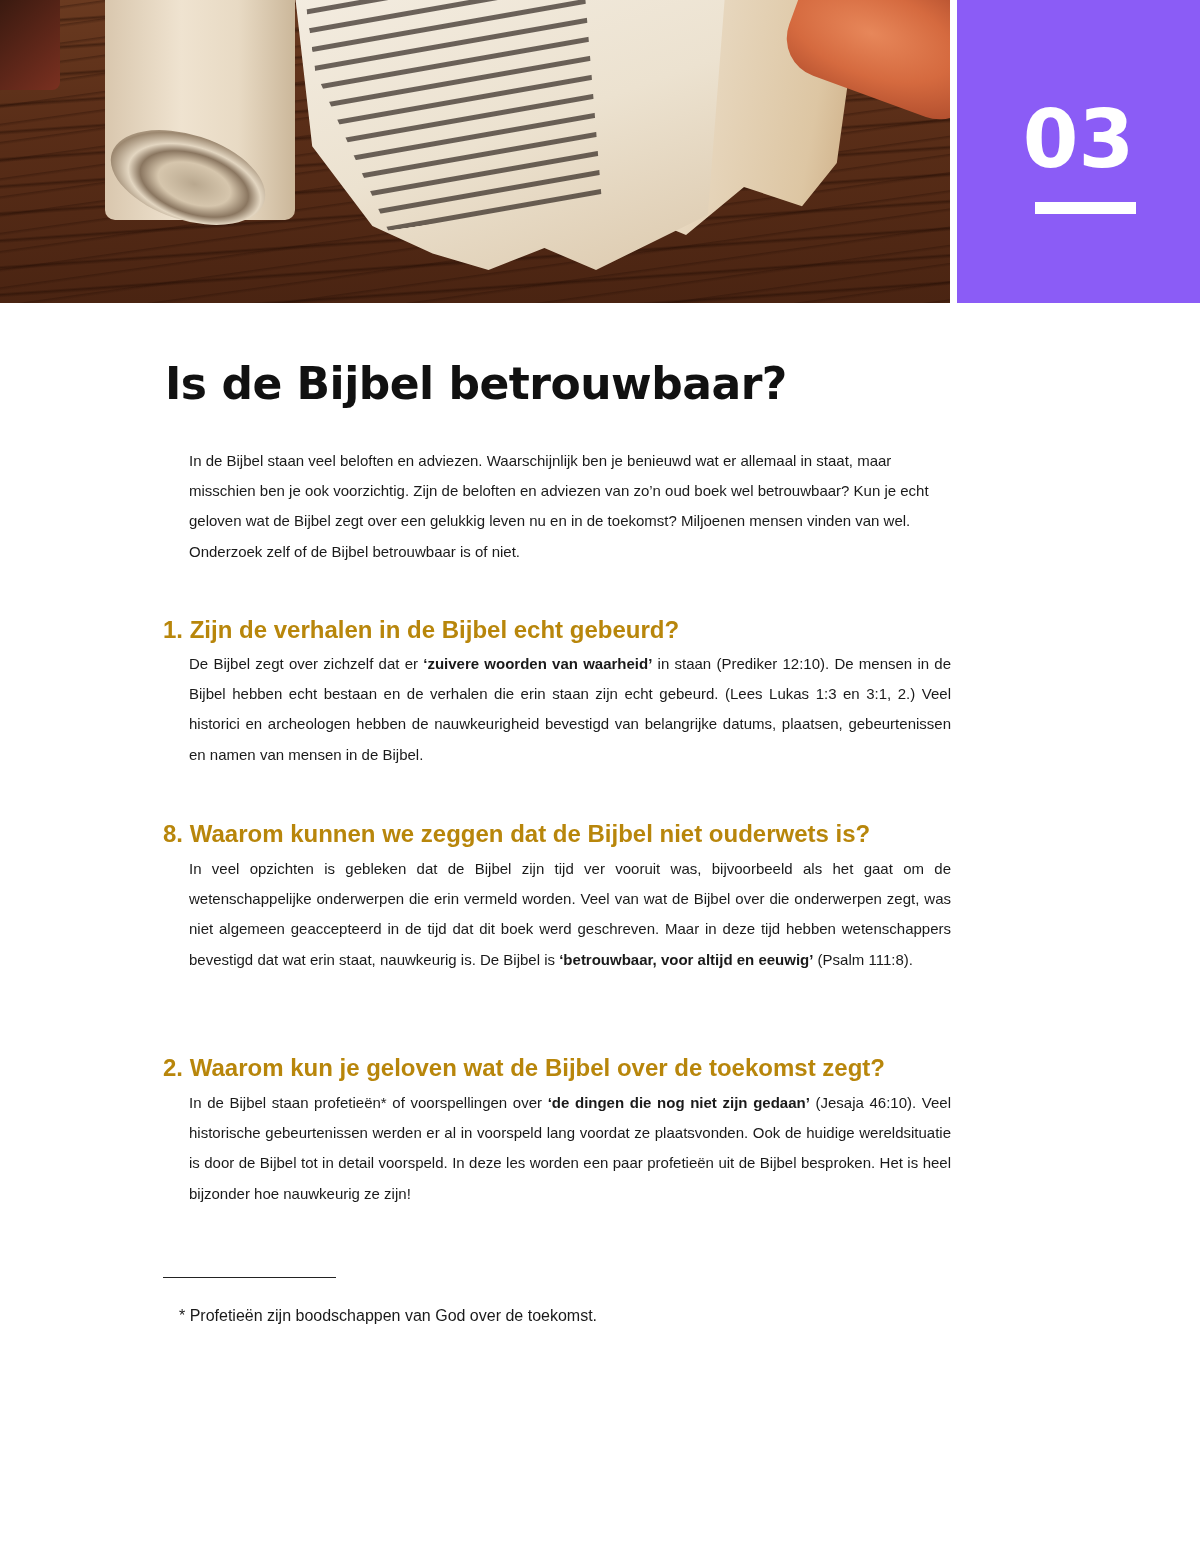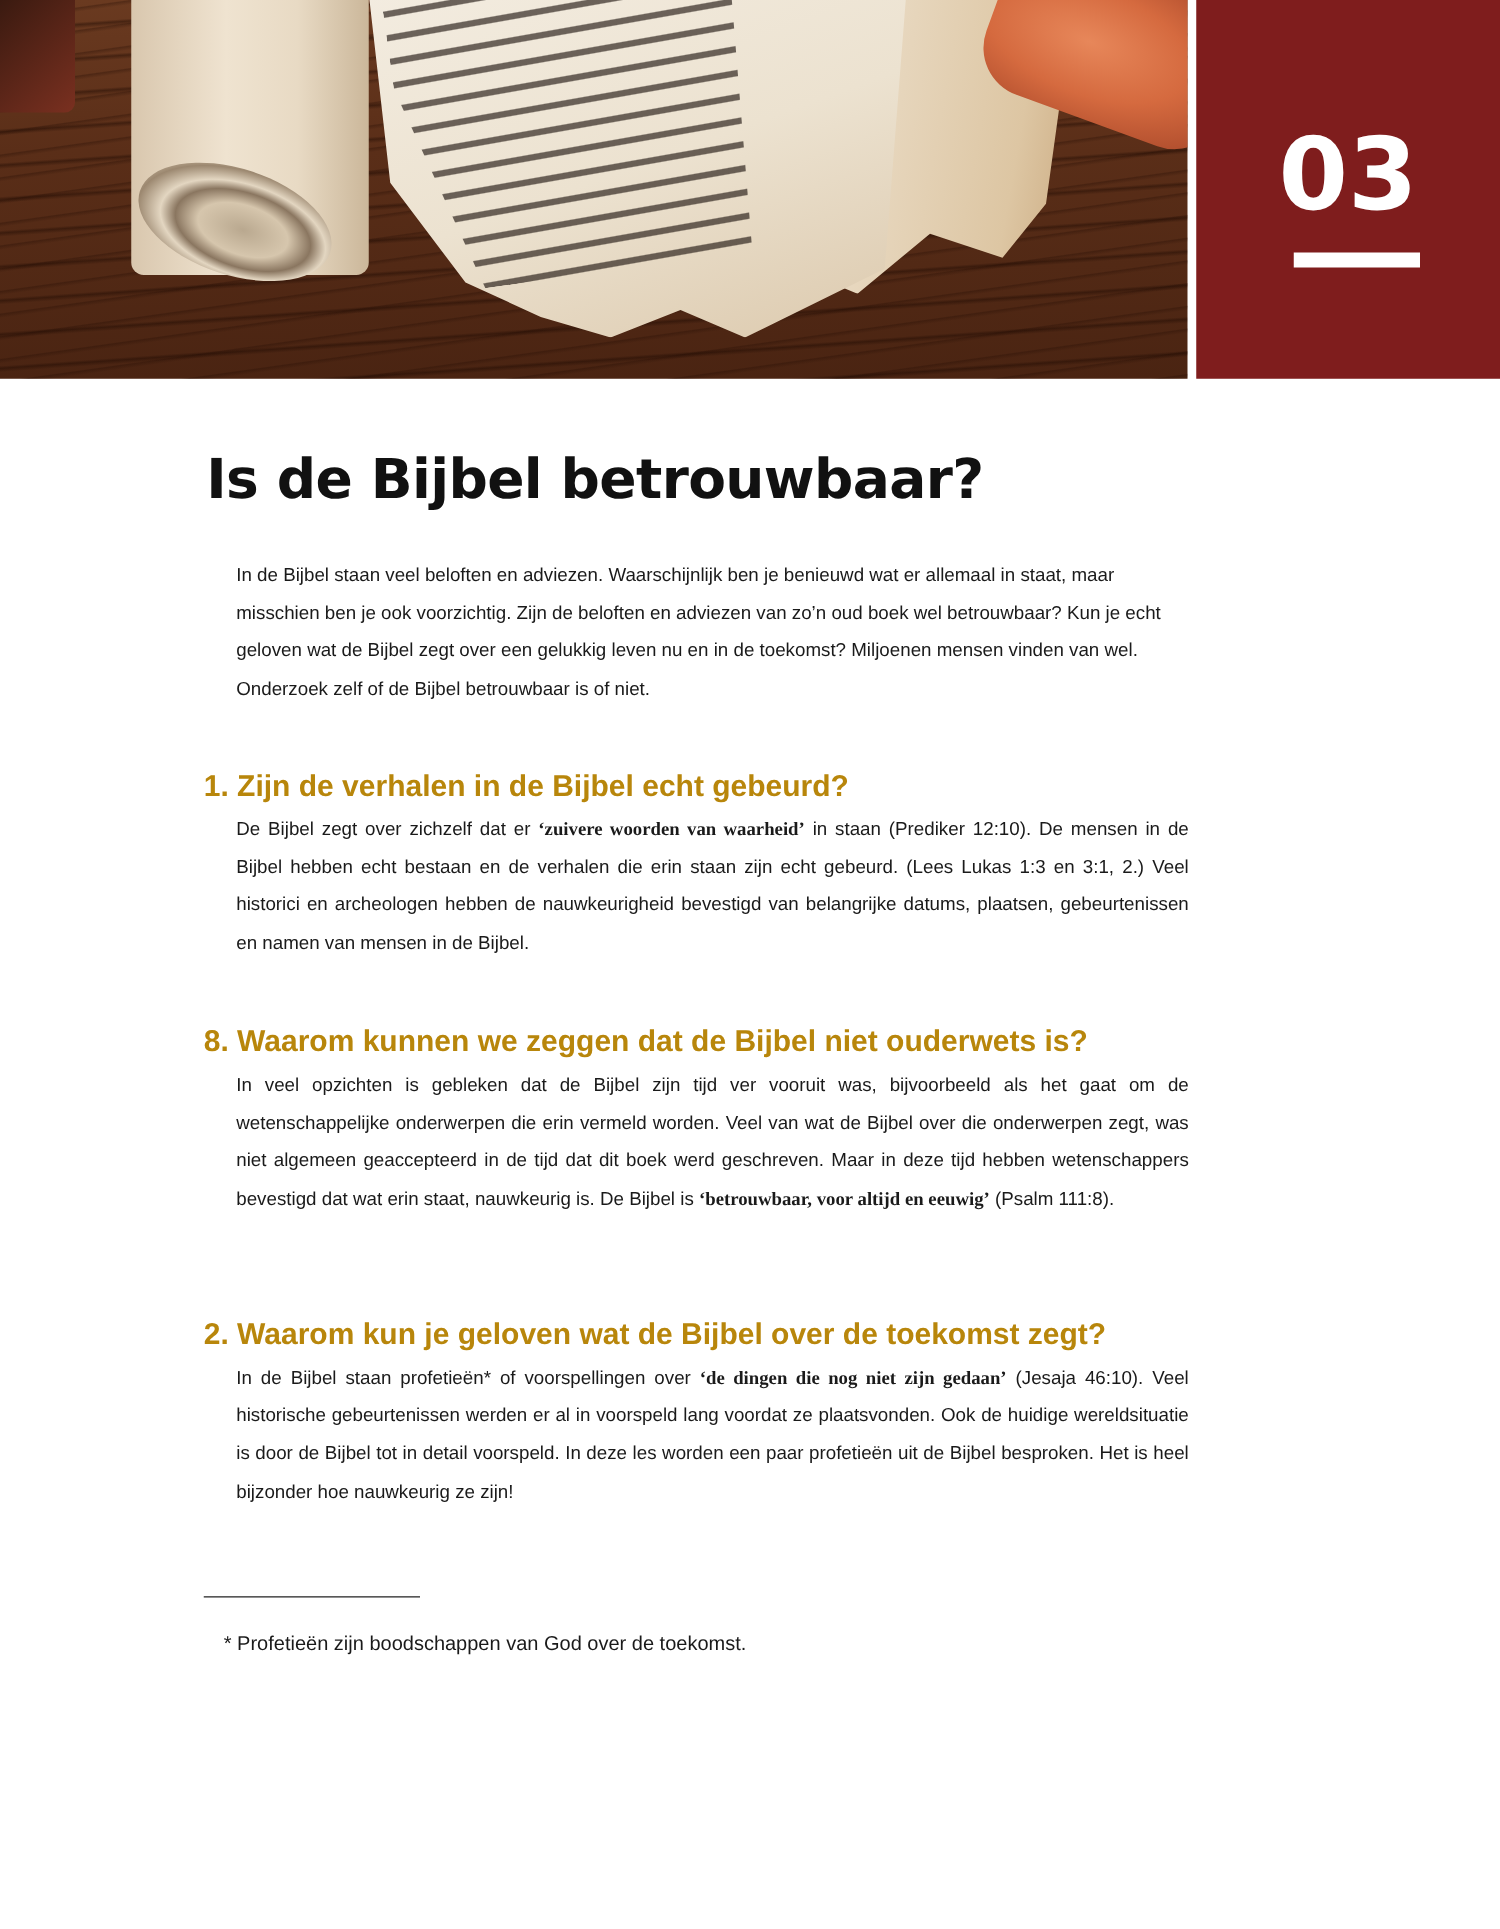--- a/index.html
+++ b/index.html
@@ -52,38 +52,38 @@
     position: absolute; left: 580px; top: 0; width: 90px; height: 150px;
     background: repeating-linear-gradient(178deg, transparent 0px, transparent 9px, rgba(30,20,15,0.7) 10px, rgba(30,20,15,0.7) 13px, transparent 14px, transparent 19px);
     transform: rotate(-6deg);
   }
   .clay-roll {
     position: absolute; left: 790px; top: -20px; width: 200px; height: 120px;
     background: radial-gradient(ellipse at 40% 50%, #e7875a 0%, #d56a3f 50%, #a9482a 100%);
     border-radius: 40px; transform: rotate(20deg);
   }
   .chapter-box {
-    position: absolute; left: 957px; top: 0; width: 243px; height: 303px; background: #7f1d1d;
+    position: absolute; left: 957px; top: 0; width: 243px; height: 303px; background: #8b5cf6;
   }
   .chapter-number {
     position: absolute; left: 0; width: 100%; top: 100px; text-align: center;
     font-family: "DejaVu Sans", sans-serif; font-size: 80px; font-weight: bold; color: #ffffff; line-height: 1;
   }
   .chapter-underline {
     position: absolute; left: 78px; top: 202px; width: 101px; height: 12px; background: #ffffff;
   }
   .page-title {
     position: absolute; left: 161px; top: 354px; margin: 4px;
     font-family: "DejaVu Sans", sans-serif; font-weight: bold; font-size: 44px; color: #111; letter-spacing: -0.5px;
   }
   .body-text {
     position: absolute; left: 189px; width: 762px;
     font-size: 15px; line-height: 30.2px; color: #1a1a1a; text-align: justify; margin: 0;
   }
-  .body-text b { font-weight: bold; font-family: Liberation Serif, serif; }
+  .body-text b { font-weight: bold; }
   .intro { top: 446px; text-align: left; }
   .section-heading {
     position: absolute; left: 163px; margin: 0;
     font-size: 24px; font-weight: bold; color: #B8860B;
   }
   .h1 { top: 616px; }
   .p1 { top: 649px; }
   .h2 { top: 820px; }
   .p2 { top: 854px; }
   .h3 { top: 1054px; }

